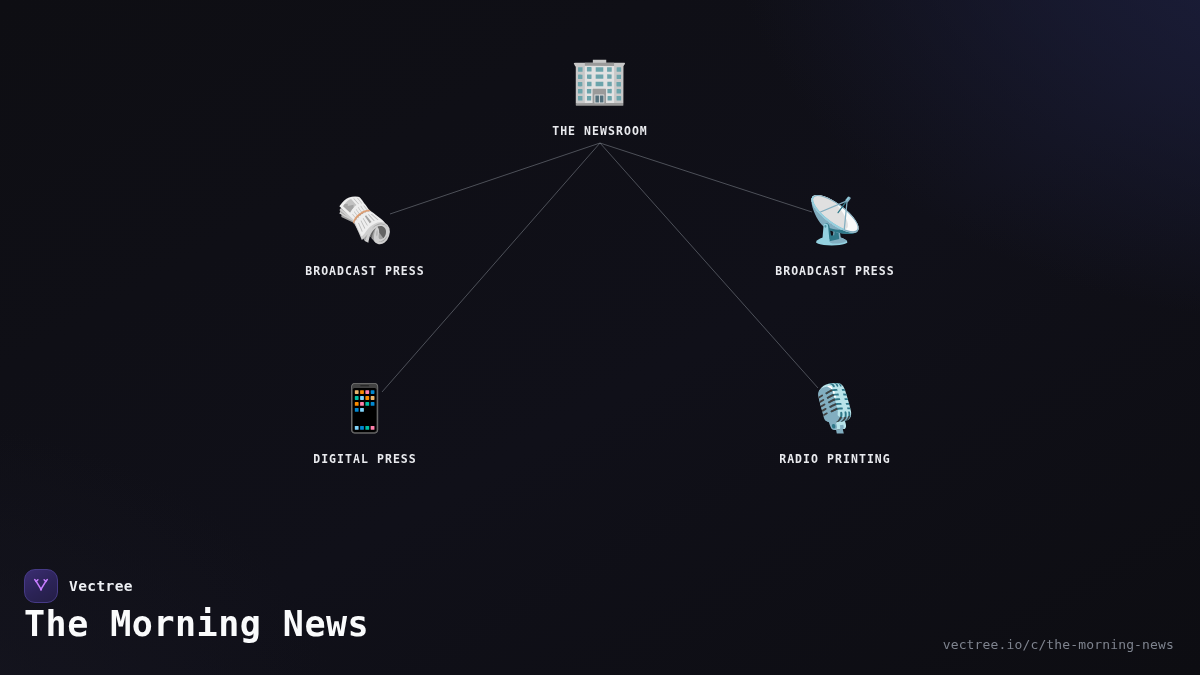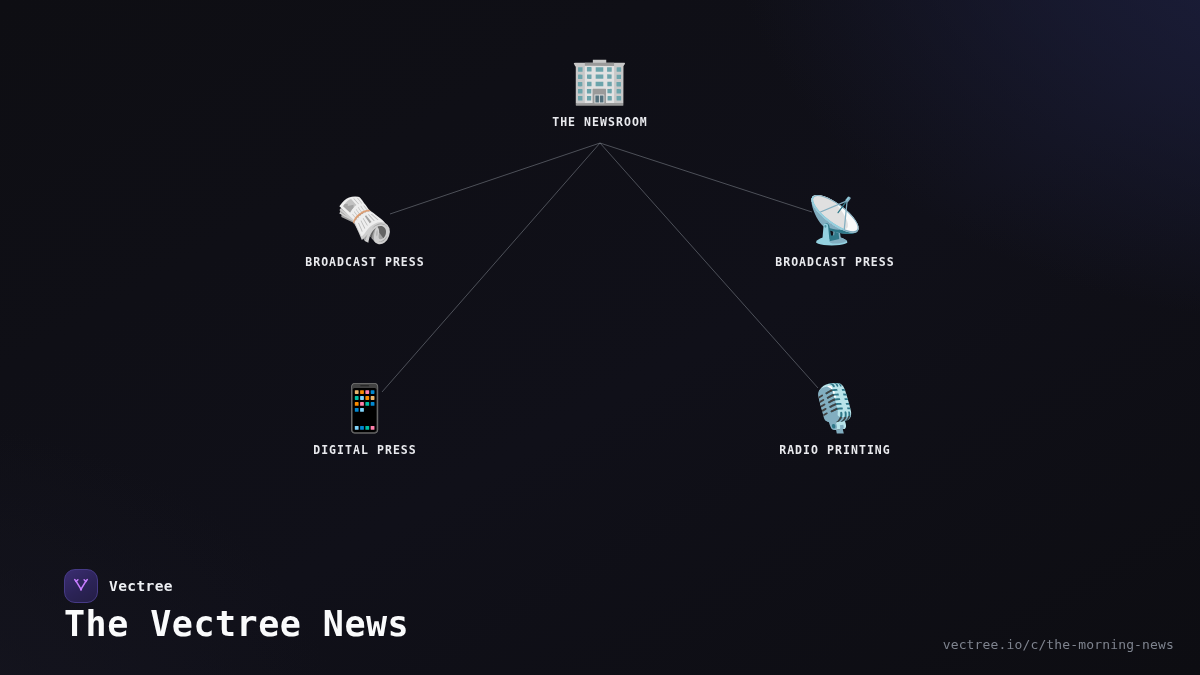--- a/index.html
+++ b/index.html
@@ -45,36 +45,35 @@
   .node-icon {
     font-family:"DejaVu Sans", sans-serif;
     font-size:46px;
     line-height:54px;
     height:54px;
     display:block;
     user-select:none;
   }
   .node-label {
     display:block;
-    margin-top:8px;
+    margin-top:17px;
     font-family:"DejaVu Sans Mono", "Liberation Mono", monospace;
     font-size:11.5px;
     font-weight:700;
     letter-spacing:1.05px;
     color:#e9eaee;
     white-space:nowrap;
   }
 
   
   #footer {
     position:absolute;
     left:0; right:0; bottom:0;
     height:120px;
     padding:0 26px;
-    margin-left:40px;
   }
 
   #brand-row {
     position:absolute;
     left:24px; top:14px;
     display:flex;
     align-items:center;
     gap:11px;
   }
   #brand-logo {
@@ -164,18 +163,18 @@
             <path d="M5.2 5.4 L6.9 3.7"></path>
             <path d="M14.8 5.4 L16.3 3.6"></path>
             <path d="M14.8 5.4 L13.1 3.7"></path>
           </g>
           <circle cx="10" cy="13.6" r="1.15" fill="#c77dff"></circle>
         </svg>
       </div>
       <span id="brand-name">Vectree</span>
     </div>
 
-    <div id="page-title">The Vectree News</div>
+    <div id="page-title">The Morning News</div>
 
     <div id="footer-url">vectree.io/c/the-morning-news</div>
 
   </div>
 </div>
 
 </body></html>

